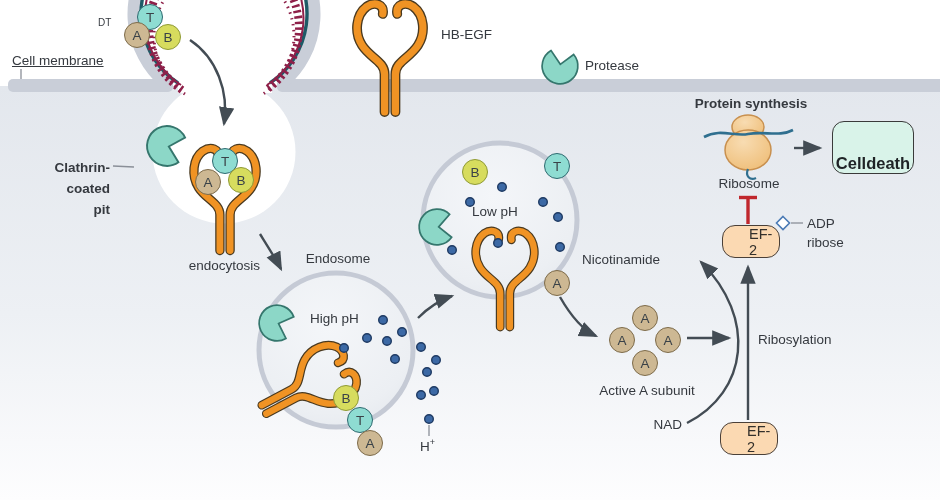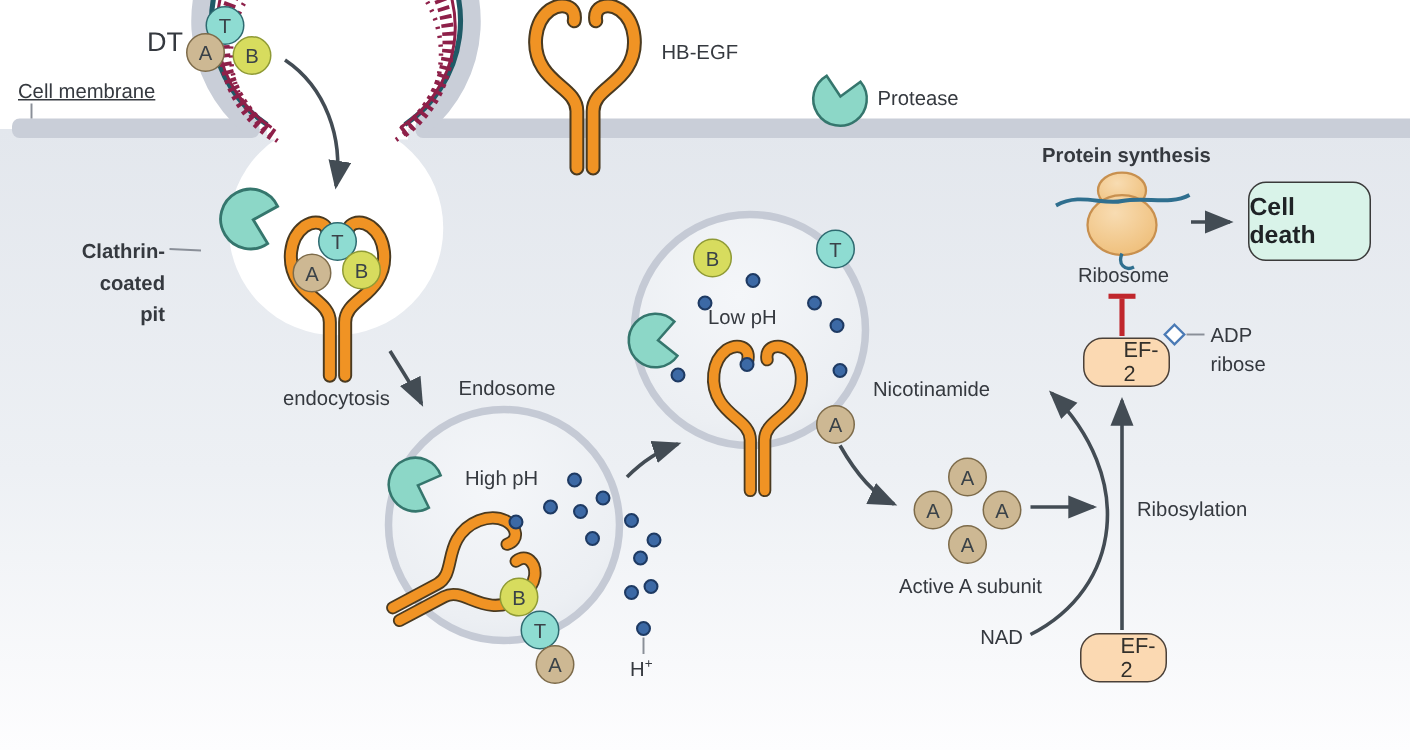--- a/index.html
+++ b/index.html
@@ -27,22 +27,22 @@
   .ef2box{
     position:absolute;width:58px;height:33px;border-radius:13px;
     background:#FBD9B2;border:1.6px solid #4A4038;box-sizing:border-box;
     display:flex;align-items:center;justify-content:center;
     font-size:14.5px;color:#33302B;padding-left:26px;
   }
   
   .deathbox{
     position:absolute;left:832px;top:121px;width:82px;height:53px;
     background:#D9F3E9;border:1.7px solid #3A3A3A;border-radius:12px;
-    box-sizing:border-box;display:flex;flex-direction:column;
-    align-items:flex-start;justify-content:center;
+    box-sizing:border-box;display:flex;
+    align-items:flex-end;justify-content:center;
     font-size:16.5px;font-weight:bold;color:#1F2326;line-height:1.15;
   }
   sup{font-size:9px;}
   
   .ro{stroke:#4A3A20;stroke-width:11;fill:none;stroke-linecap:round;}
   .rf{stroke:#F09324;stroke-width:8;fill:none;stroke-linecap:round;}
   .pac{fill:#8CD7C7;stroke:#35766D;stroke-width:2;}
   .dot{fill:#3C69A5;stroke:#1E3A63;stroke-width:1.4;}
   .arrow{stroke:#434C54;stroke-width:2.4;fill:none;}
   .leader{stroke:#8A8F98;stroke-width:1.3;fill:none;}
@@ -159,21 +159,21 @@
     <line x1="739" y1="197.5" x2="757" y2="197.5"></line>
   </g>
 
   <path d="M783 216.5 L789.5 223 L783 229.5 L776.5 223 Z" fill="#ffffff" stroke="#4A7AB5" stroke-width="1.6"></path>
   <line class="leader" x1="791" y1="223" x2="803" y2="223"></line>
 
   <line class="leader" x1="21" y1="69" x2="21" y2="79"></line>
   <line class="leader" x1="113" y1="166" x2="134" y2="167"></line>
 </svg>
 
-<div class="label" style="left:98px;top:16px;font-size:18px;">DT</div>
+<div class="label" style="left:98px;top:16px;font-size:10px;">DT</div>
 <div class="label" style="left:12px;top:52px;text-decoration:underline;">Cell membrane</div>
 <div class="label" style="left:441px;top:26px;">HB-EGF</div>
 <div class="label" style="left:585px;top:57px;">Protease</div>
 
 <div class="label right" style="left:40px;top:157px;width:70px;line-height:21px;font-weight:bold;">
   <div>Clathrin-</div>
   <div>coated</div>
   <div>pit</div>
 </div>
 

